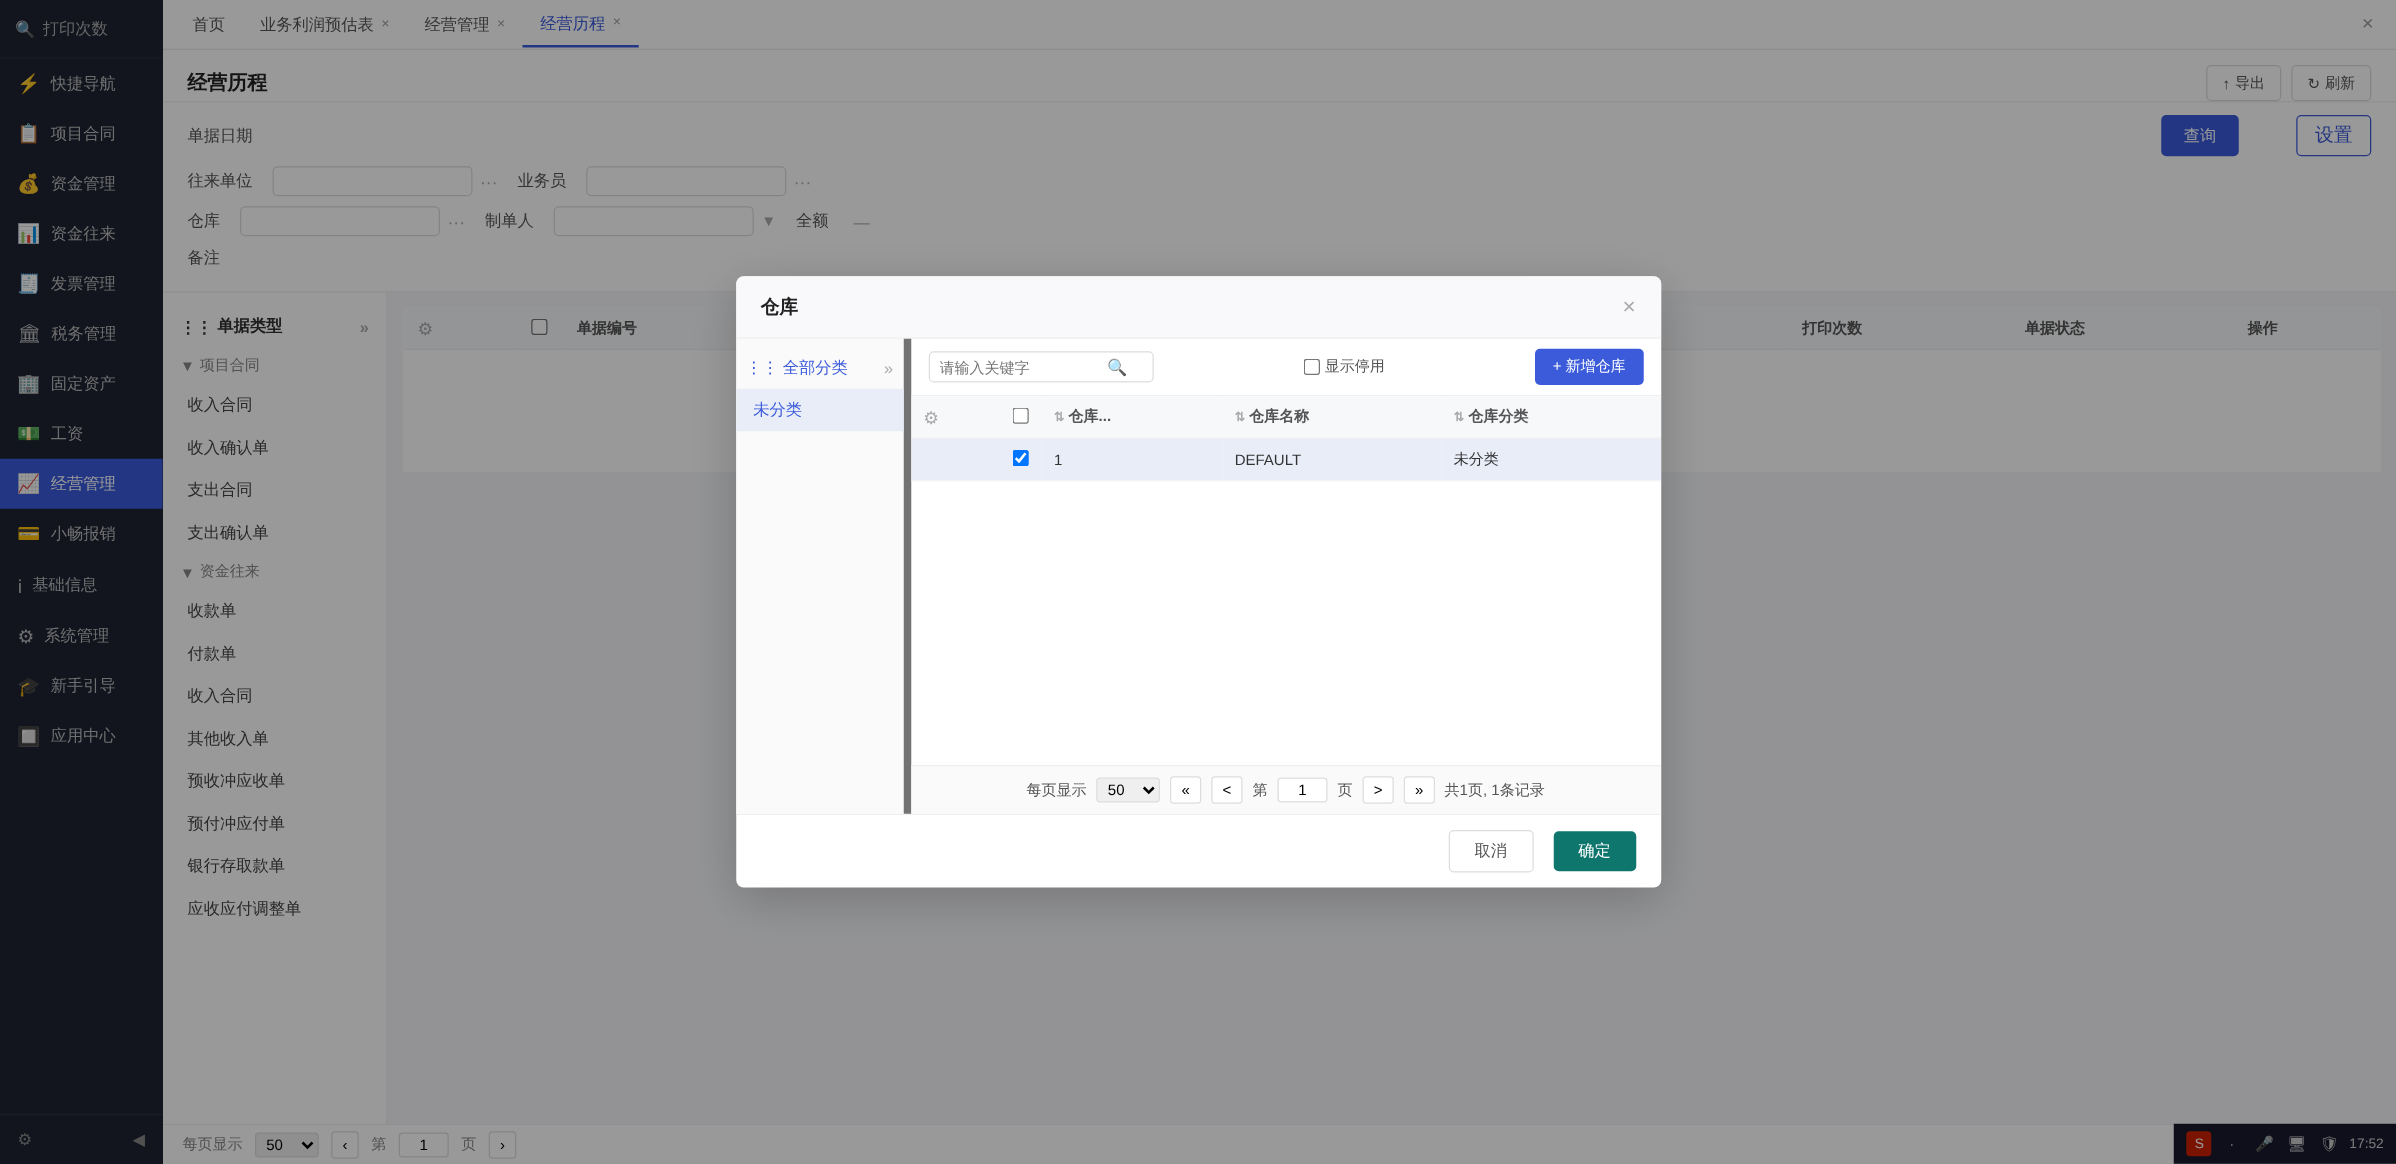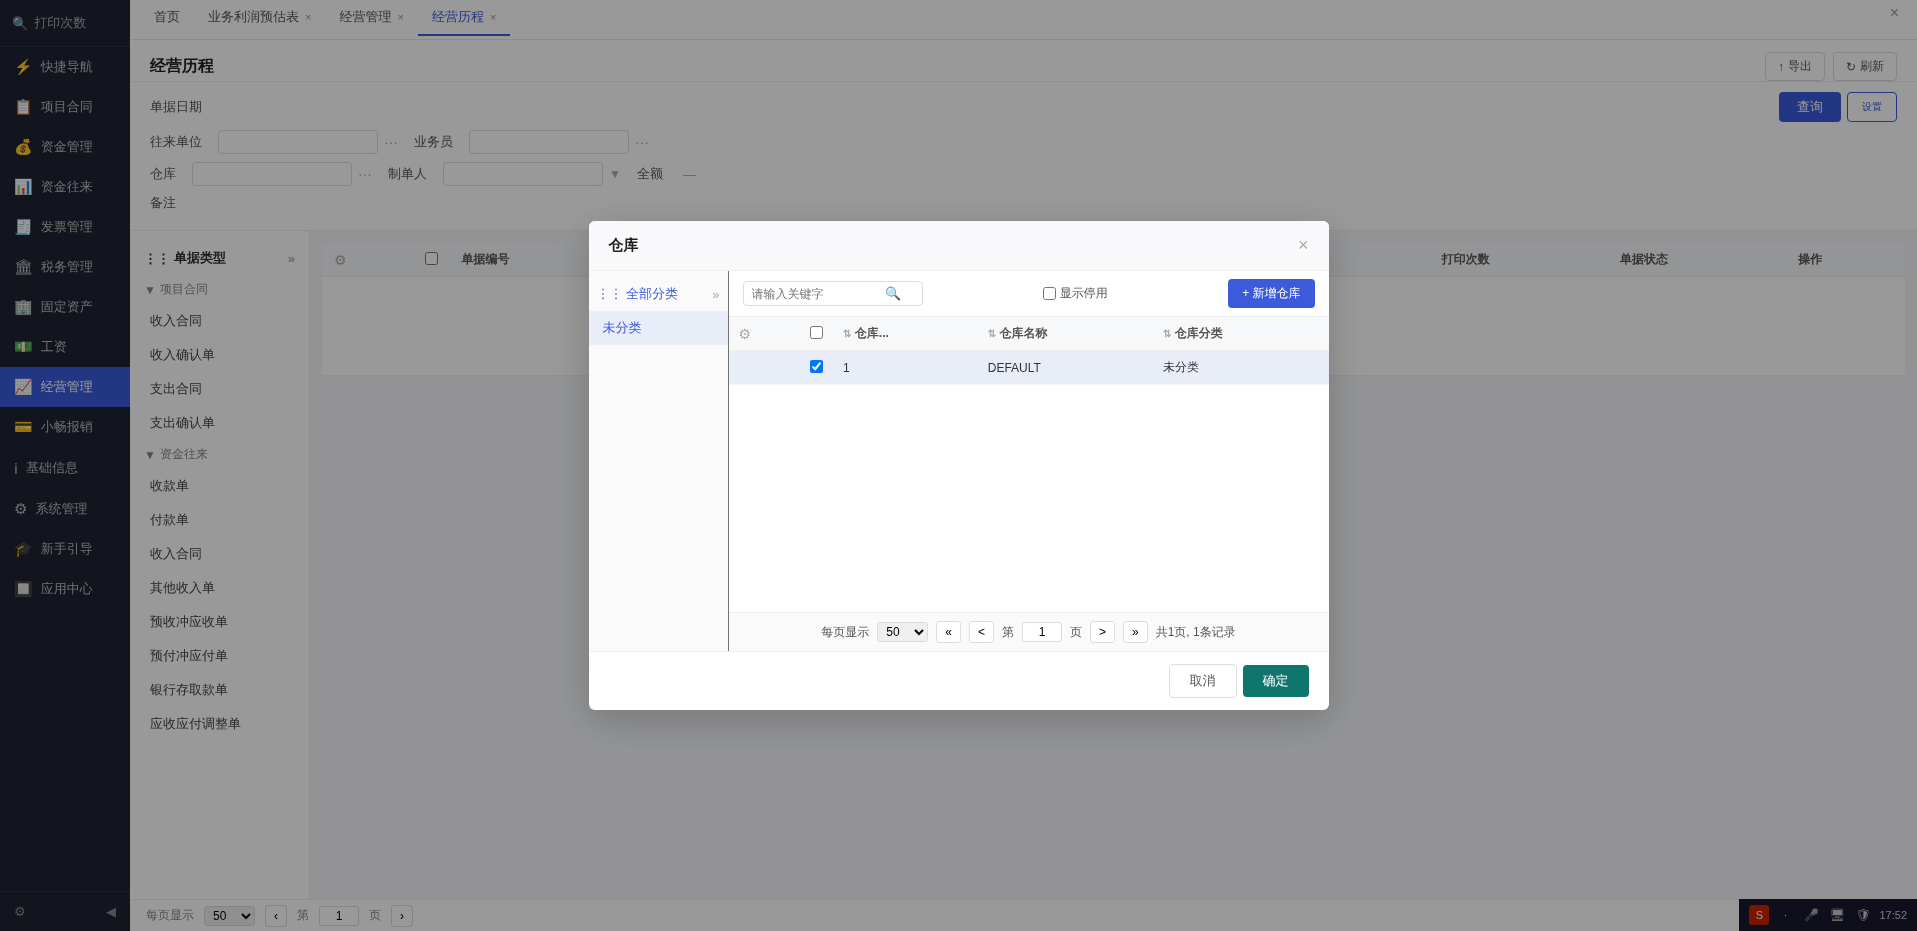--- a/index.html
+++ b/index.html
@@ -21,21 +21,21 @@
       margin-top: auto; border-top: 1px solid #2a2f45; padding: 8px 0;
     }
 
     
     .main-area {
       margin-left: 130px; display: flex; flex-direction: column; height: 100%;
     }
 
     
     .top-tabs {
-      background: #fff; display: flex; align-items: flex-start; border-bottom: 1px solid #e8e8e8; padding: 0 10px; height: 40px;
+      background: #fff; display: flex; align-items: center; border-bottom: 1px solid #e8e8e8; padding: 0 10px; height: 40px; font-family: Liberation Mono, monospace;
     }
     .tab {
       padding: 8px 14px; cursor: pointer; color: #555; font-size: 13px; display: flex; align-items: center; gap: 4px; white-space: nowrap;
     }
     .tab.active { color: #3b5bdb; border-bottom: 2px solid #3b5bdb; }
     .tab .close { color: #999; font-size: 11px; margin-left: 2px; }
     .tab-close-all { margin-left: auto; color: #999; font-size: 16px; cursor: pointer; padding: 4px 8px; }
 
     
     .page-header {
@@ -53,21 +53,21 @@
     .filter-row { display: flex; align-items: center; gap: 16px; margin-bottom: 8px; flex-wrap: wrap; }
     .filter-label { color: #555; font-size: 13px; white-space: nowrap; }
     .date-tabs { display: flex; gap: 4px; align-items: center; }
     .date-tab { padding: 2px 8px; border-radius: 3px; cursor: pointer; font-size: 12px; color: #555; }
     .date-tab.active { background: #3b5bdb; color: #fff; }
     .date-range { font-size: 12px; color: #888; }
     .filter-field { display: flex; align-items: center; gap: 6px; }
     .filter-input { border: 1px solid #ddd; border-radius: 4px; padding: 4px 8px; font-size: 12px; color: #333; width: 160px; }
     .dots-btn { color: #aaa; cursor: pointer; font-size: 14px; }
     .btn-query { background: #3b5bdb; color: #fff; border: none; padding: 6px 18px; border-radius: 4px; cursor: pointer; font-size: 13px; }
-    .btn-settings { background: #fff; border: 1px solid #3b5bdb; color: #3b5bdb; padding: 6px 14px; border-radius: 4px; cursor: pointer; font-size: 10px; }
+    .btn-settings { background: #fff; border: 1px solid #3b5bdb; color: #3b5bdb; padding: 6px 14px; border-radius: 4px; cursor: pointer; font-size: 15px; margin-left: 40px; }
 
     
     .content-area {
       flex: 1; display: flex; overflow: hidden; background: #f5f6fa;
     }
 
     
     .left-nav {
       width: 180px; background: #fff; border-right: 1px solid #eee; overflow-y: auto; padding: 10px 0;
     }
@@ -100,37 +100,37 @@
     
     .modal {
       background: #fff; border-radius: 6px; width: 740px; box-shadow: 0 10px 40px rgba(0,0,0,0.2); z-index: 101; overflow: hidden;
     }
     .modal-header {
       display: flex; align-items: center; justify-content: space-between; padding: 14px 20px; border-bottom: 1px solid #eee; background: #f9f9fb;
     }
     .modal-title { font-size: 15px; font-weight: 600; color: #222; }
     .modal-close { cursor: pointer; font-size: 18px; color: #aaa; }
     .modal-body { display: flex; height: 380px; }
-    .modal-sidebar { width: 140px; border-right: 1px solid #737373; padding: 10px 0; overflow-y: auto; background: #fafafa; }
+    .modal-sidebar { width: 140px; border-right: 6px solid #737373; padding: 10px 0; overflow-y: auto; background: #fafafa; }
     .modal-sidebar-item { padding: 8px 14px; font-size: 13px; color: #444; cursor: pointer; display: flex; align-items: center; gap: 6px; }
     .modal-sidebar-item.active { background: #e8edf8; color: #3b5bdb; }
     .modal-content { flex: 1; display: flex; flex-direction: column; overflow: hidden; }
     .modal-toolbar { display: flex; align-items: center; justify-content: space-between; padding: 8px 14px; border-bottom: 1px solid #eee; }
     .modal-search { display: flex; align-items: center; border: 1px solid #ddd; border-radius: 4px; padding: 4px 8px; gap: 4px; width: 180px; }
     .modal-search input { border: none; outline: none; font-size: 12px; width: 130px; color: #333; }
     .modal-search-icon { color: #aaa; font-size: 13px; }
     .modal-checkbox-label { display: flex; align-items: center; gap: 4px; font-size: 12px; color: #555; }
     .btn-add-warehouse { background: #3b5bdb; color: #fff; border: none; padding: 6px 14px; border-radius: 4px; cursor: pointer; font-size: 12px; display: flex; align-items: center; gap: 4px; }
     .modal-table { flex: 1; overflow-y: auto; }
     .modal-table table { width: 100%; border-collapse: collapse; }
     .modal-table th { background: #f7f8fa; padding: 8px 10px; text-align: left; font-size: 12px; color: #555; border-bottom: 1px solid #eee; cursor: pointer; }
     .modal-table td { padding: 8px 10px; font-size: 12px; border-bottom: 1px solid #f5f5f5; }
     .modal-table tr.selected td { background: #e8edf8; }
     .modal-pagination { display: flex; align-items: center; justify-content: center; padding: 8px 14px; border-top: 1px solid #eee; font-size: 12px; color: #555; gap: 8px; background: #fafafa; }
-    .modal-footer { display: flex; align-items: center; justify-content: flex-end; padding: 12px 20px; gap: 6px; border-top: 1px solid #eee; }
+    .modal-footer { display: flex; align-items: center; justify-content: flex-end; padding: 12px 20px; gap: 16px; border-top: 1px solid #eee; }
     .btn-cancel { background: #fff; border: 1px solid #ddd; padding: 7px 20px; border-radius: 4px; cursor: pointer; font-size: 13px; color: #555; }
     .btn-confirm { background: #0f766e; color: #fff; border: none; padding: 7px 20px; border-radius: 4px; cursor: pointer; font-size: 13px; }
 
     .sort-icon { font-size: 10px; color: #aaa; }
     .gear-btn { background: none; border: none; cursor: pointer; color: #aaa; font-size: 14px; }
     .checkbox-col { width: 30px; text-align: center; }
 
     
     .statusbar {
       position: fixed; bottom: 0; left: 130px; right: 0; height: 32px; background: #fff; border-top: 1px solid #eee; display: flex; align-items: center; padding: 0 16px; font-size: 12px; color: #888; gap: 10px;

